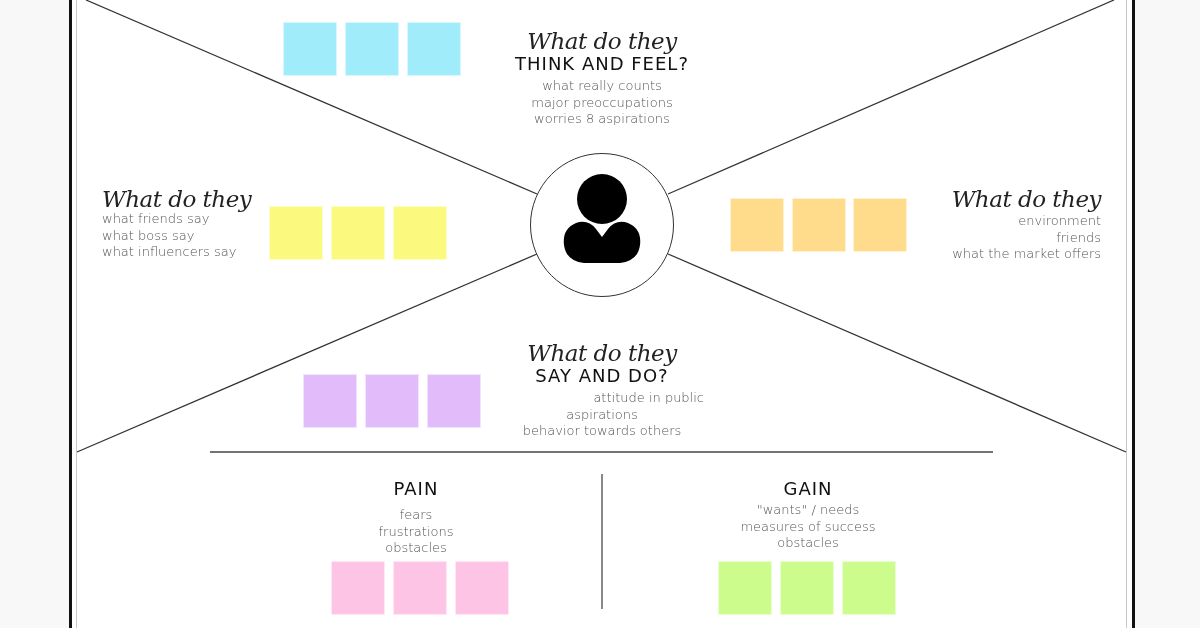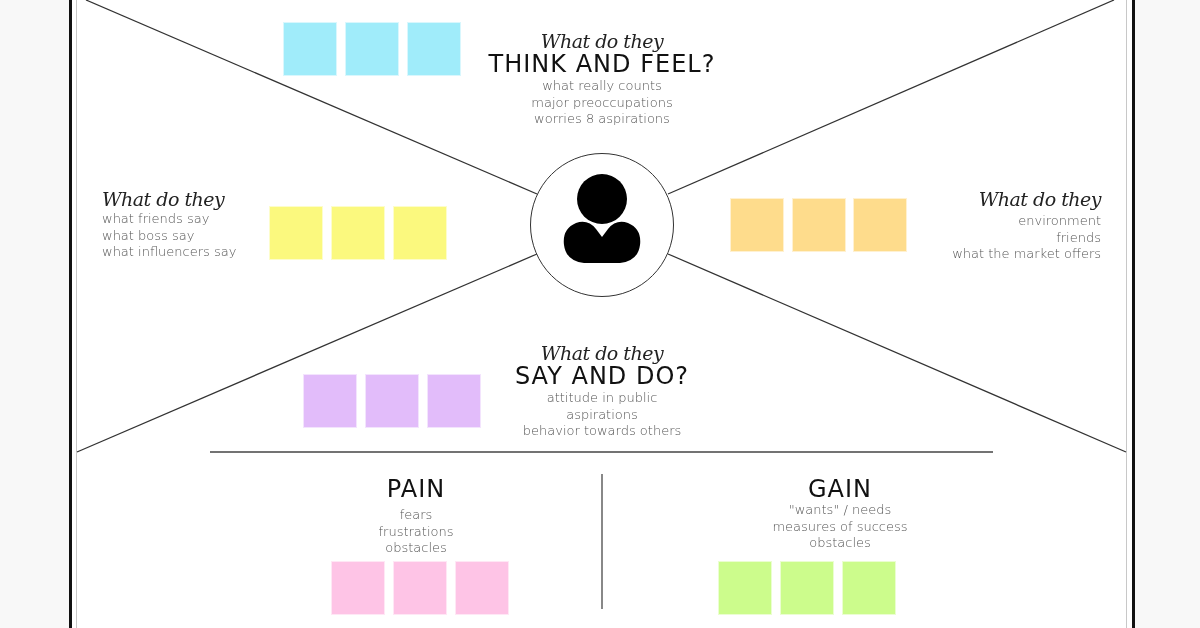--- a/index.html
+++ b/index.html
@@ -2,22 +2,22 @@
 <html><head>
 <meta charset="utf-8">
 <style>
   html, body { margin:0; padding:0; }
   body { width:1200px; height:628px; background:#f8f8f8; position:relative; overflow:hidden; font-family:"DejaVu Sans", sans-serif; }
   .frame-outer { position:absolute; left:69px; top:0; width:1066px; height:628px; background:#fff; border-left:3px solid #111; border-right:3px solid #111; box-sizing:border-box; }
   .frame-inner { position:absolute; left:76px; top:0; width:1051px; height:628px; border-left:1px solid #c8c8c8; border-right:1px solid #c8c8c8; box-sizing:border-box; }
   svg.lines { position:absolute; left:0; top:0; }
   .note { position:absolute; width:54px; height:54px; box-sizing:border-box; border:1px solid rgba(255,255,255,0.6); }
   .block { position:absolute; text-align:center; }
-  .script { font-family:"DejaVu Serif", serif; font-style:italic; font-size:19px; color:#222; line-height:22px; letter-spacing:-0.5px; }
-  .title { font-family:"DejaVu Sans", sans-serif; font-size:24px; color:#111; line-height:24px; letter-spacing:1px; }
+  .script { font-family:"DejaVu Serif", serif; font-style:italic; font-size:23px; color:#222; line-height:22px; letter-spacing:-0.5px; }
+  .title { font-family:"DejaVu Sans", sans-serif; font-size:18px; color:#111; line-height:24px; letter-spacing:1px; }
   .sub { font-family:"DejaVu Sans", sans-serif; font-size:13px; color:#555; line-height:16.5px; font-weight:300; }
   .left { text-align:left; }
   .right { text-align:right; }
   .avatar-circle { position:absolute; left:530px; top:153px; width:144px; height:144px; border:1.5px solid #333; border-radius:50%; box-sizing:border-box; background:#fff; }
 </style>
 </head>
 <body>
 
 <div class="frame-outer"></div>
 <div class="frame-inner"></div>
@@ -68,36 +68,36 @@
   <div class="sub">friends</div>
   <div class="sub">what the market offers</div>
 </div>
 
 <div class="note" style="left:303px;top:374px;background:#e2bcfa;"></div>
 <div class="note" style="left:365px;top:374px;background:#e2bcfa;"></div>
 <div class="note" style="left:427px;top:374px;background:#e2bcfa;"></div>
 <div class="block" style="left:500px;top:342px;width:204px;">
   <div class="script">What do they</div>
   <div class="title">SAY AND DO?</div>
-  <div class="sub" style="margin-top:2px;">attitude in public</div>
+  <div class="sub" style="margin-top:2px;text-align:right;">attitude in public</div>
   <div class="sub">aspirations</div>
   <div class="sub">behavior towards others</div>
 </div>
 
 <div class="block" style="left:336px;top:477px;width:160px;">
   <div class="title">PAIN</div>
   <div class="sub" style="margin-top:6px;">fears</div>
   <div class="sub">frustrations</div>
   <div class="sub">obstacles</div>
 </div>
 <div class="note" style="left:331px;top:561px;background:#fec4e6;"></div>
 <div class="note" style="left:393px;top:561px;background:#fec4e6;"></div>
 <div class="note" style="left:455px;top:561px;background:#fec4e6;"></div>
 
-<div class="block" style="left:750px;top:477px;width:180px;">
+<div class="block" style="left:718px;top:477px;width:180px;">
   <div class="title">GAIN</div>
   <div class="sub" style="margin-top:1px;">"wants" / needs</div>
   <div class="sub">measures of success</div>
   <div class="sub">obstacles</div>
 </div>
 <div class="note" style="left:718px;top:561px;background:#ccfc8c;"></div>
 <div class="note" style="left:780px;top:561px;background:#ccfc8c;"></div>
 <div class="note" style="left:842px;top:561px;background:#ccfc8c;"></div>
 
 </body></html>

